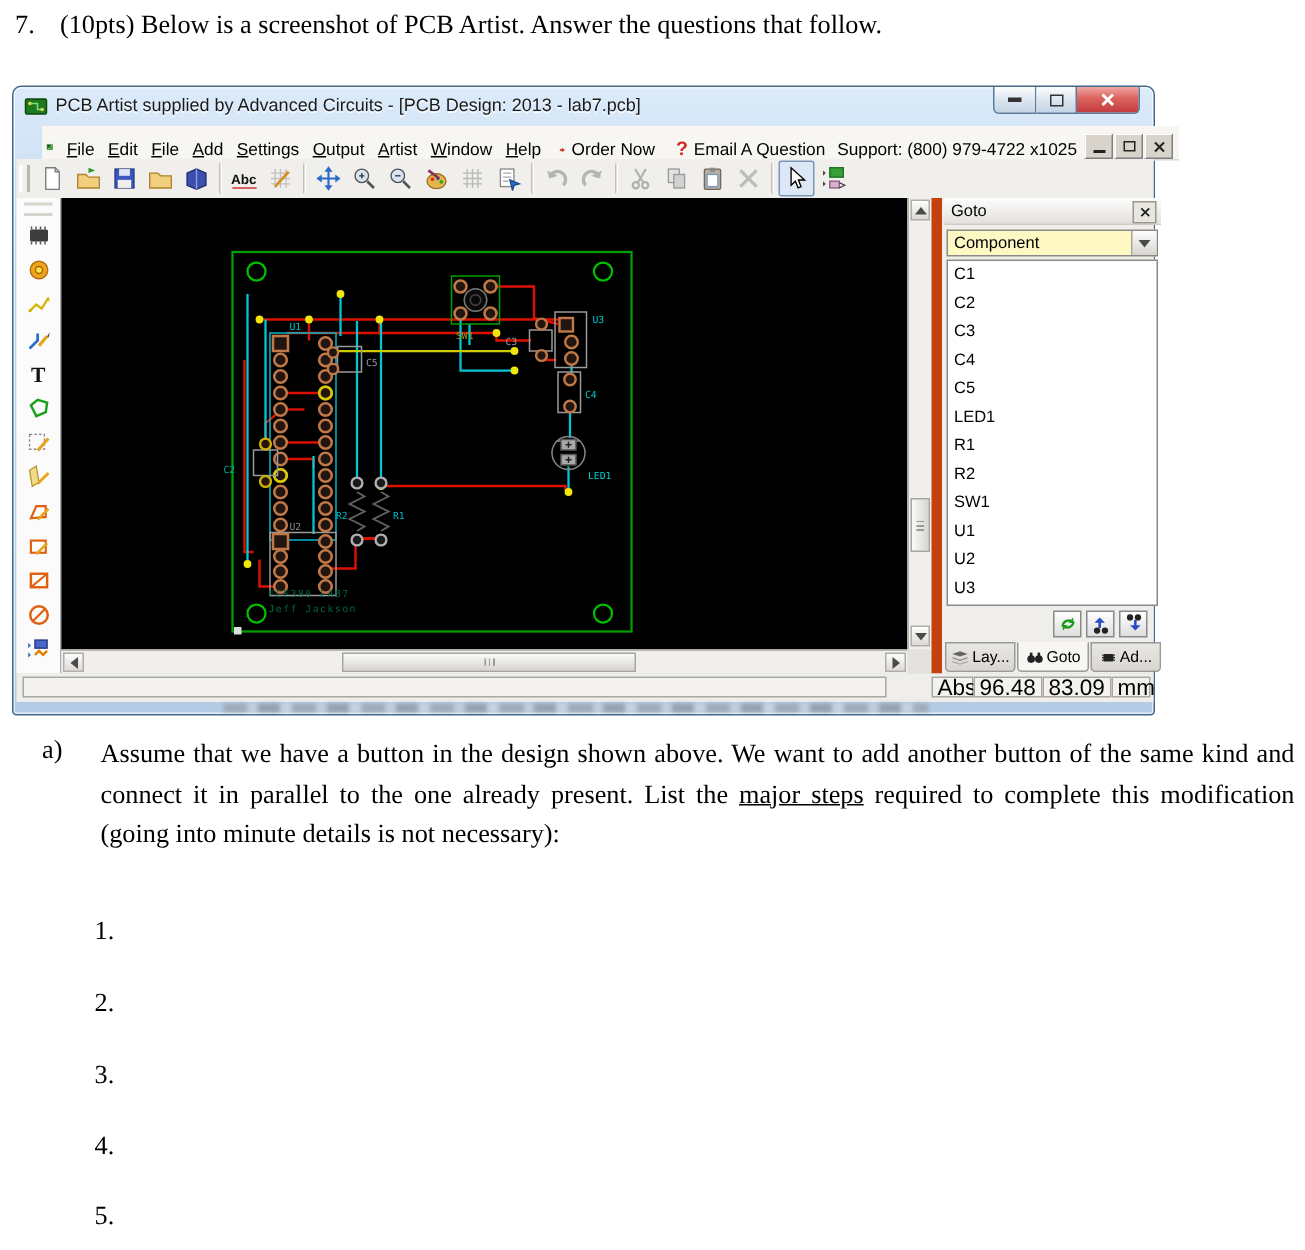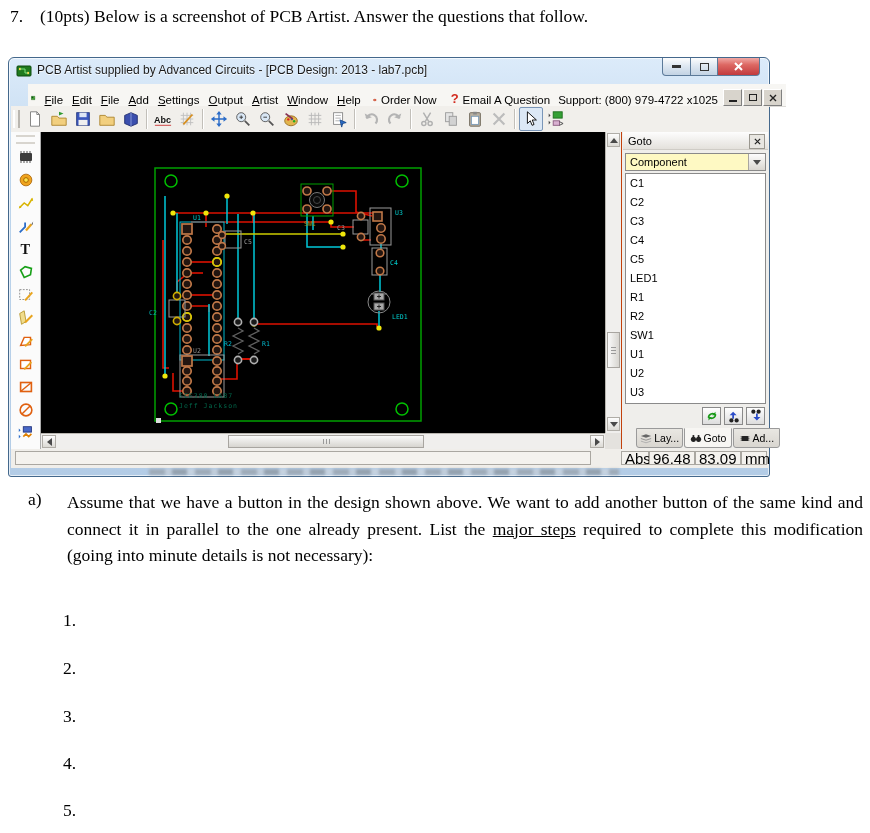--- a/index.html
+++ b/index.html
@@ -80,39 +80,39 @@
           background:linear-gradient(90deg,#fafafa,#d7d5d0);border:1px solid #a8a5a0;box-sizing:border-box}
   #vthumb::after{content:"";position:absolute;left:3px;right:3px;top:14px;height:7px;
           background:repeating-linear-gradient(#9a9a9a 0 1px,transparent 1px 3px)}
   #hthumb{position:absolute;left:187px;top:1px;width:196px;height:13px;
           background:linear-gradient(#fafafa,#d7d5d0);border:1px solid #a8a5a0;box-sizing:border-box}
   #hthumb::after{content:"";position:absolute;top:3px;bottom:3px;left:94px;width:7px;
           background:repeating-linear-gradient(90deg,#9a9a9a 0 1px,transparent 1px 3px)}
 
   
   #panel{position:absolute;left:610px;top:0;width:148px;height:317px;background:#efeeeb;
-         border-left:1px solid #c2410c;box-sizing:border-box}
+         border-left:7px solid #c2410c;box-sizing:border-box}
   #panel-header{position:absolute;left:1px;top:0;width:145px;height:18px;
           background:linear-gradient(#fdfdfd,#e4e1dc);border-bottom:1px solid #cfccc6;
           font-size:11px;line-height:18px;padding-left:5px;box-sizing:border-box}
   #panel-close{position:absolute;right:3px;top:2px;width:14px;height:13px;border:1px solid #9a978f;
           background:#e8e6e1;display:flex;align-items:center;justify-content:center;
           font-size:9px;font-weight:bold;color:#222}
   #dropdown{position:absolute;left:3px;top:21px;width:141px;height:18px;background:#fef9c3;
           border:1px solid #8a8a8a;box-sizing:border-box;font-size:11px;line-height:16px;padding-left:4px}
   #dd-btn{position:absolute;right:0;top:0;width:16px;height:16px;
           background:linear-gradient(#fdfdfd,#d9d6d0);border-left:1px solid #a8a5a0;
           display:flex;align-items:center;justify-content:center}
   #listbox{position:absolute;left:3px;top:41px;width:141px;height:231px;background:#fff;
           border:1px solid #8a8a8a;box-sizing:border-box;font-size:11px;overflow:hidden}
   .lbitem{height:19px;line-height:19px;padding-left:4px}
   .pbtns{position:absolute;top:275px;right:4px;display:flex}
   .pbtn{width:19px;height:18px;border:1px solid #8a8a8a;margin-left:3px;box-sizing:border-box;
         background:linear-gradient(#fff,#ddd);display:flex;align-items:center;justify-content:center}
-  #tabs{position:absolute;left:14px;top:296px;width:145px;height:20px;display:flex}
+  #tabs{position:absolute;left:2px;top:296px;width:145px;height:20px;display:flex}
   .tab{flex:1;margin-right:1px;border:1px solid #9a9a9a;border-radius:0 0 3px 3px;box-sizing:border-box;
        background:linear-gradient(#e9e7e2,#d9d6d0);display:flex;align-items:center;justify-content:center;
        gap:2px;font-size:10.5px;white-space:nowrap;overflow:hidden}
   .tab.active{background:#f7f6f3;border-top-color:#f7f6f3}
 
   #statusbar{position:absolute;left:2px;top:391px;width:758px;height:19px;background:#f0eeea;font-size:15px}
   .sfield{position:absolute;top:2px;height:14px;border:1px solid #aaa7a1;background:#f4f2ee;
           box-sizing:border-box;line-height:13px;padding-left:3px}
   #smudge{position:absolute;left:140px;top:411px;width:470px;height:6px;opacity:.5;
           background:repeating-linear-gradient(90deg,#8a8a8a 0 16px,#cfcfcf 16px 23px,#777 23px 38px,#d8d8d8 38px 46px);

